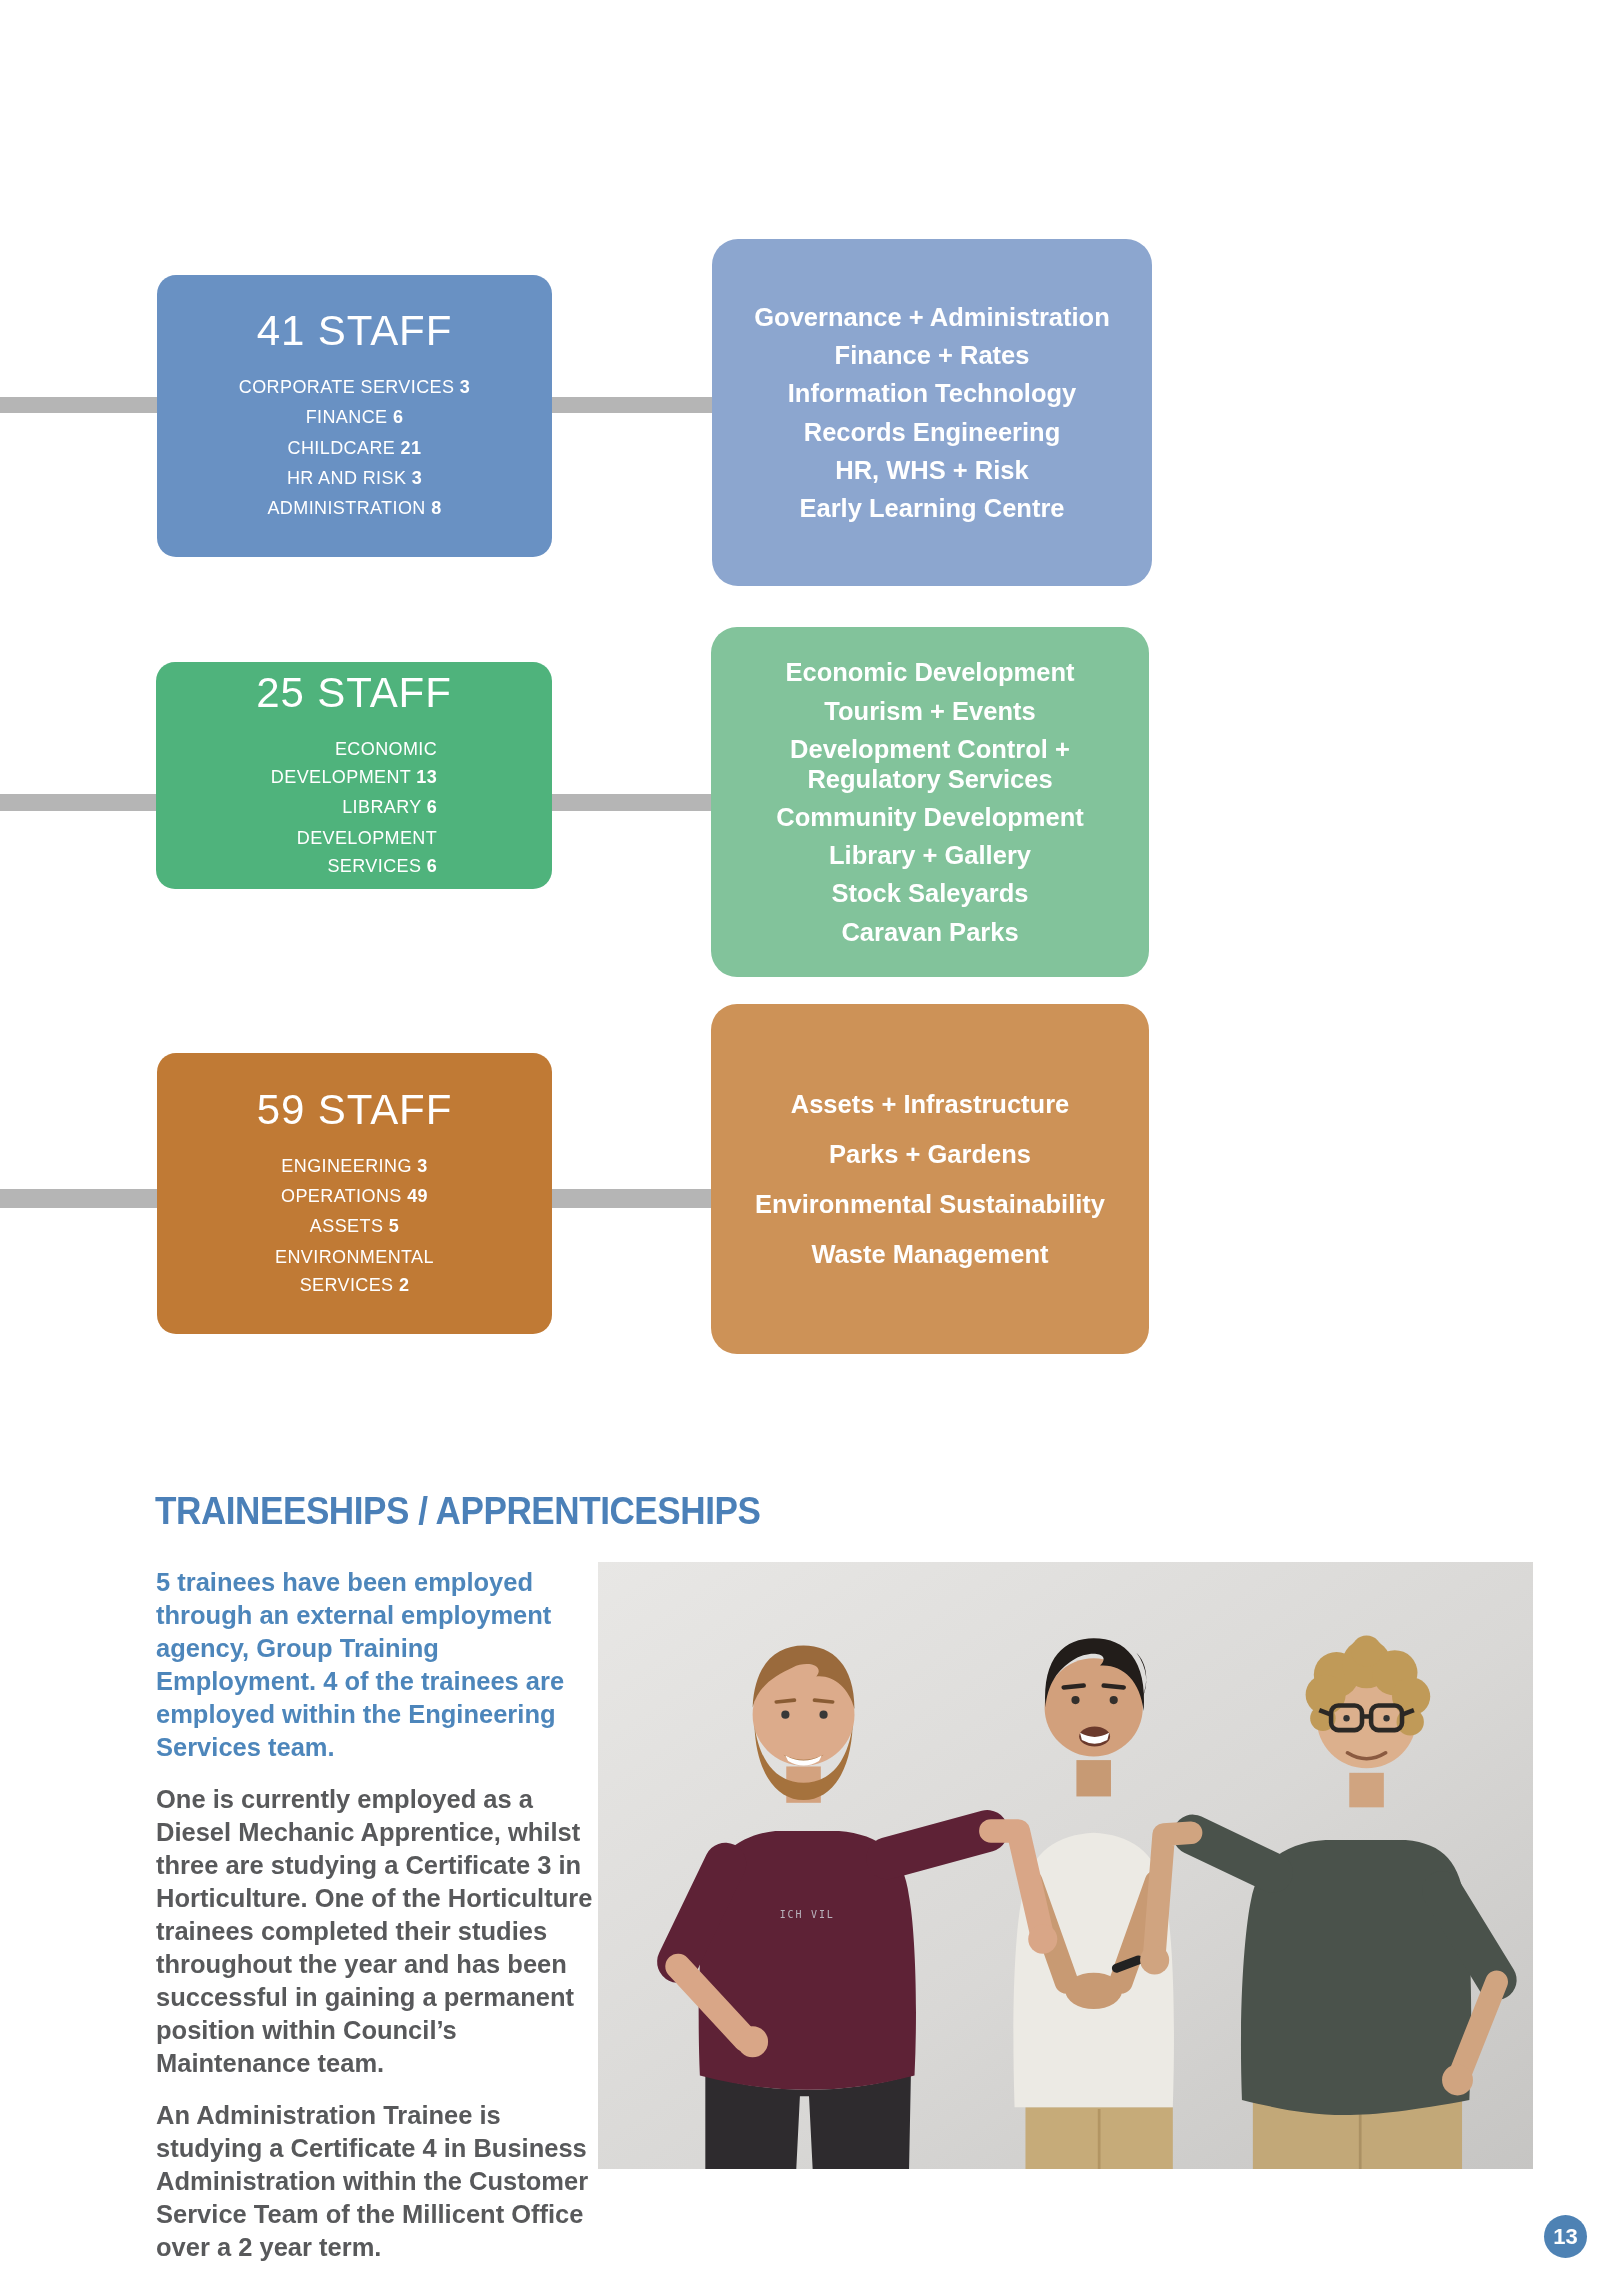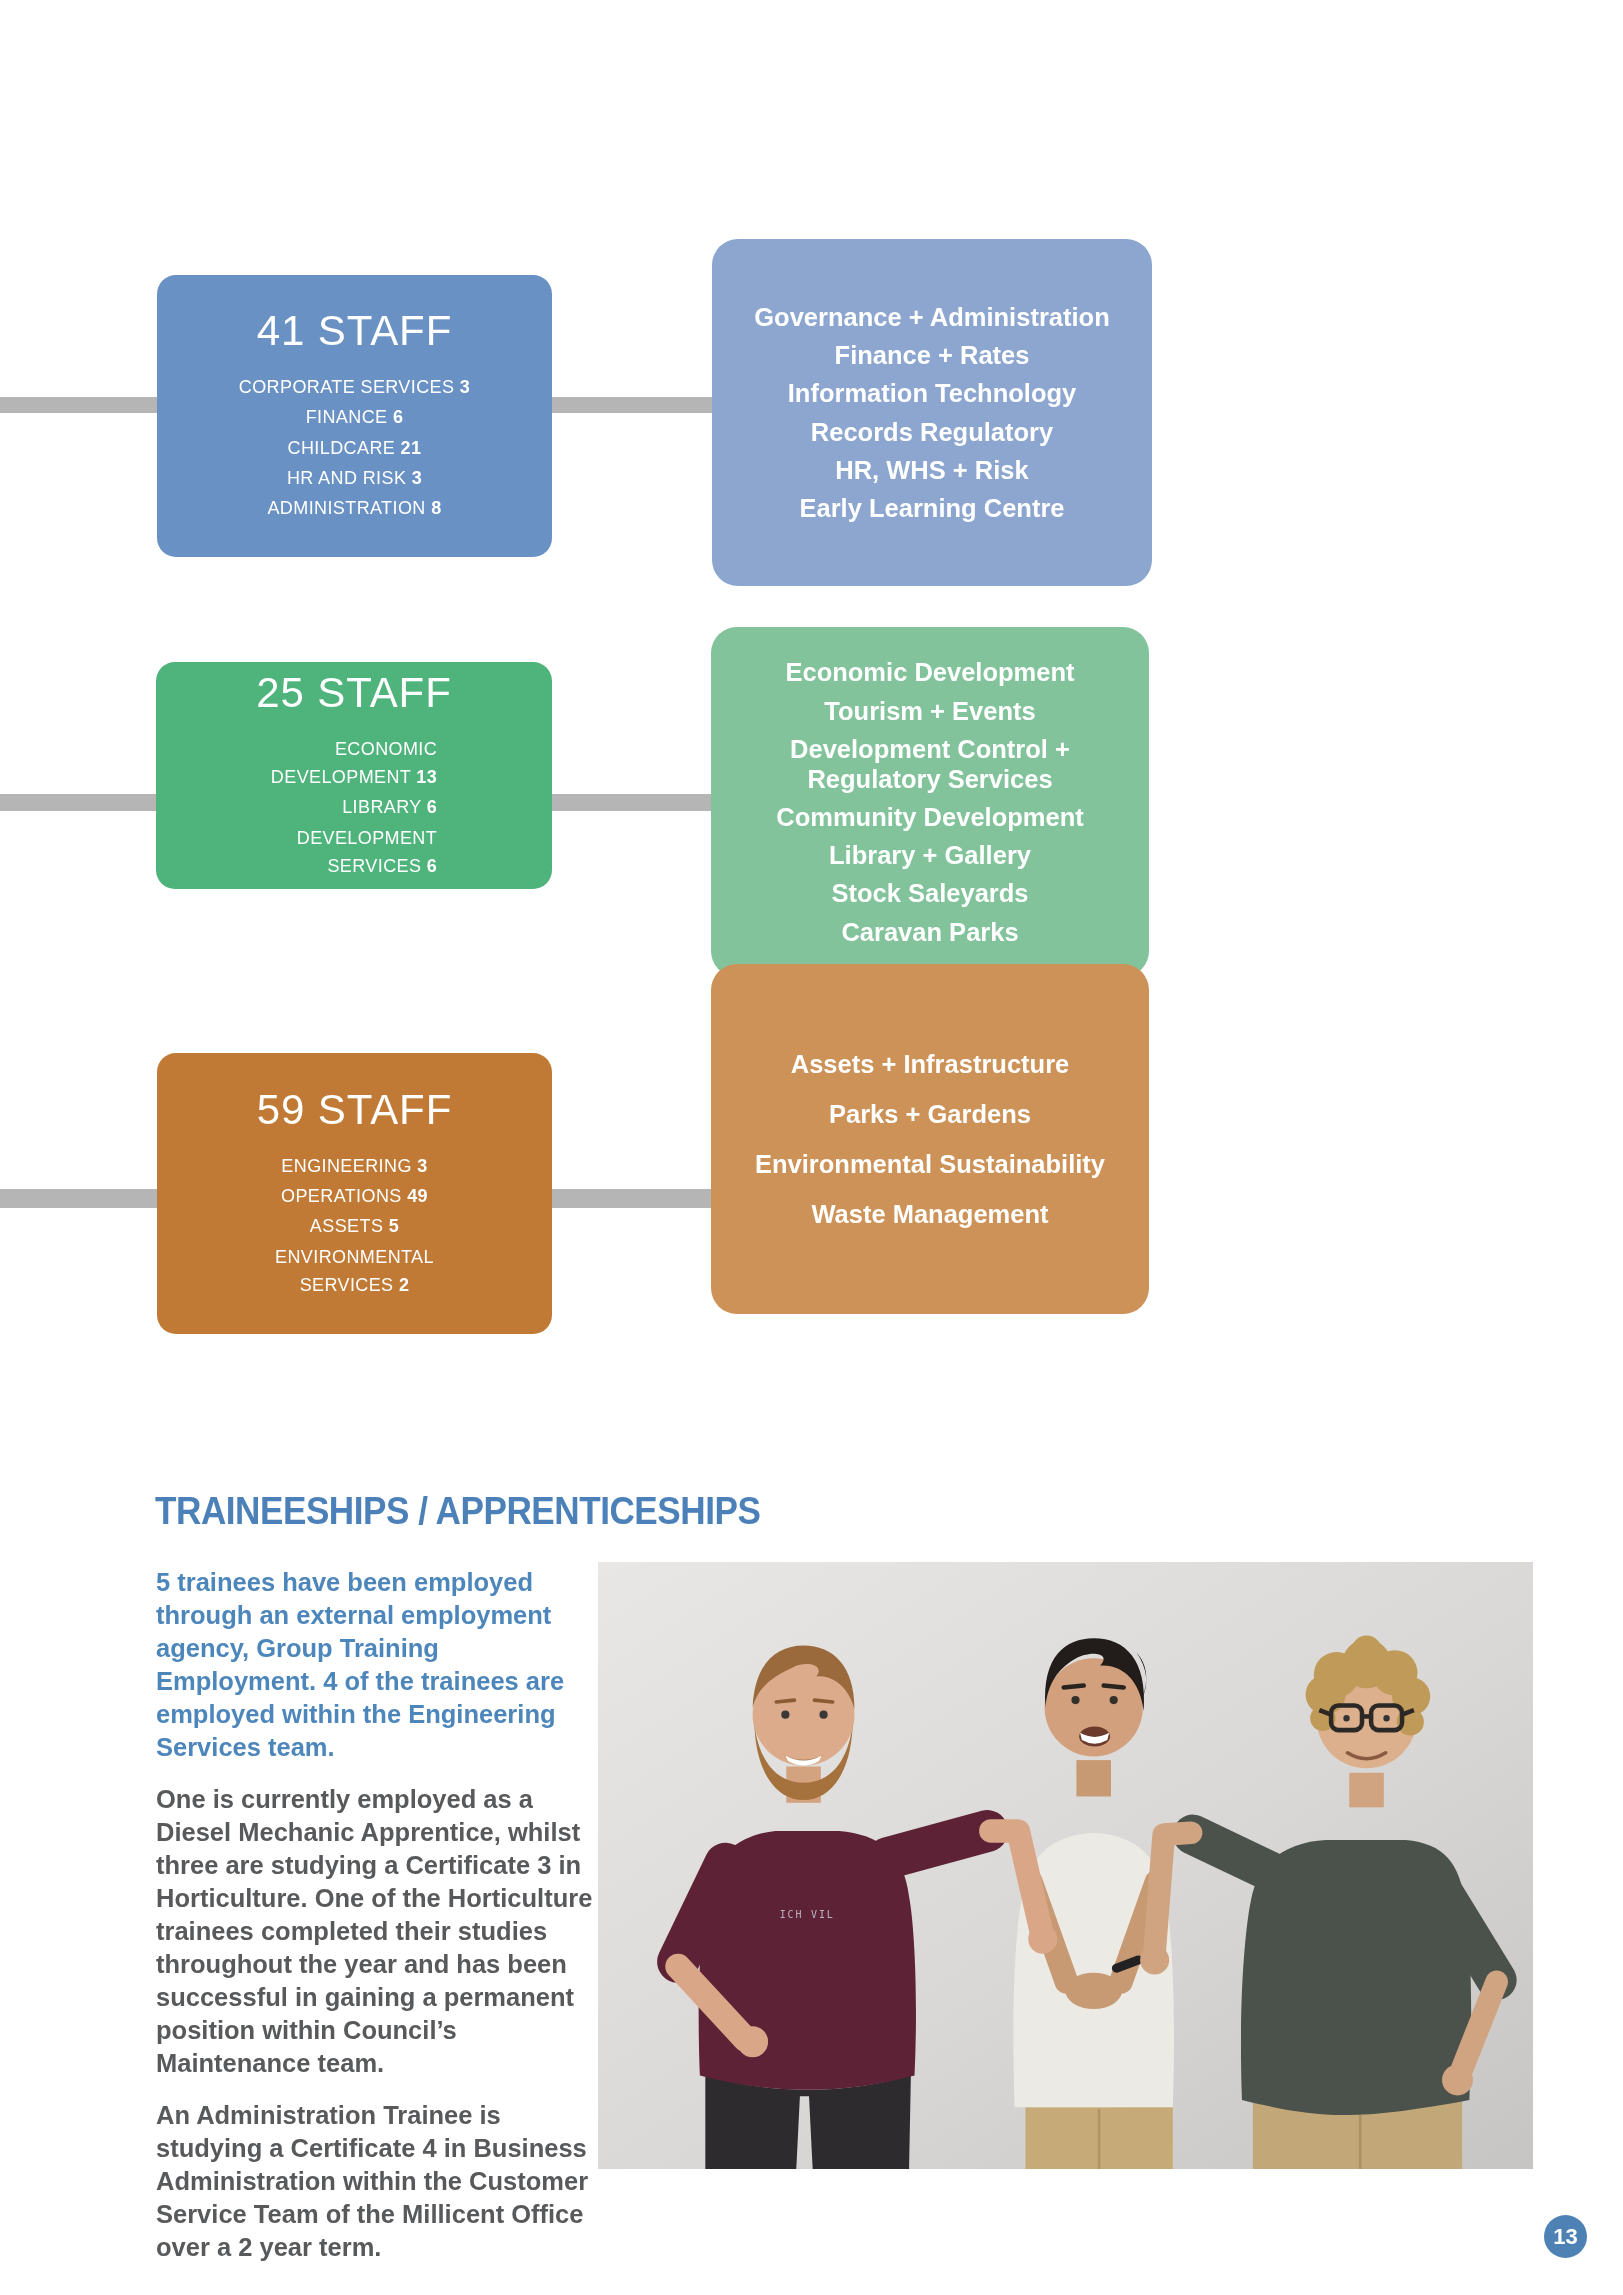--- a/index.html
+++ b/index.html
@@ -25,21 +25,21 @@
   .staff-title{font-size:42px;font-weight:400;letter-spacing:0.9px;margin-bottom:15.5px;}
   .staff-line{font-size:18px;line-height:28px;margin:2.3px 0;letter-spacing:0.4px;white-space:pre-line;}
   .staff-line b{font-weight:700;}
 
   .dept-box{
     position:absolute;z-index:1;border-radius:26px;color:#fff;text-align:center;font-weight:700;
     display:flex;flex-direction:column;align-items:center;justify-content:center;
   }
   .row0 .dept-box{left:712px;top:239px;width:440px;height:347px;background:var(--dept-blue);}
   .row1 .dept-box{left:711px;top:627px;width:438px;height:350px;background:var(--dept-green);}
-  .row2 .dept-box{left:711px;top:964px;width:438px;height:350px;background:var(--dept-orange);}
+  .row2 .dept-box{left:711px;top:1004px;width:438px;height:350px;background:var(--dept-orange);}
   .dept-line{font-size:25.5px;line-height:30px;white-space:pre-line;}
   .row0 .dept-line,.row1 .dept-line{margin:4.1px 0;}
   .row2 .dept-line{margin:10px 0;}
 
   
   .section-heading{
     position:absolute;left:155px;top:1489px;font-size:39px;font-weight:700;
     color:var(--heading-blue,#4b80b8);white-space:nowrap;
   }
   .section-heading span{display:inline-block;transform:scaleX(.9);transform-origin:0 50%;letter-spacing:-0.5px;}
@@ -75,21 +75,21 @@
             <div class="staff-line">FINANCE <b>6</b></div>
             <div class="staff-line">CHILDCARE <b>21</b></div>
             <div class="staff-line">HR AND RISK <b>3</b></div>
             <div class="staff-line">ADMINISTRATION <b>8</b></div>
           </div>
       </div>
       <div class="dept-box">
           <div class="dept-line">Governance + Administration</div>
           <div class="dept-line">Finance + Rates</div>
           <div class="dept-line">Information Technology</div>
-          <div class="dept-line">Records Regulatory</div>
+          <div class="dept-line">Records Engineering</div>
           <div class="dept-line">HR, WHS + Risk</div>
           <div class="dept-line">Early Learning Centre</div>
         </div>
     </div>
 
     <div class="org-row row1">
       <div class="connector"></div>
       <div class="staff-box">
         <div class="staff-title">25 STAFF</div>
         <div class="staff-lines">

